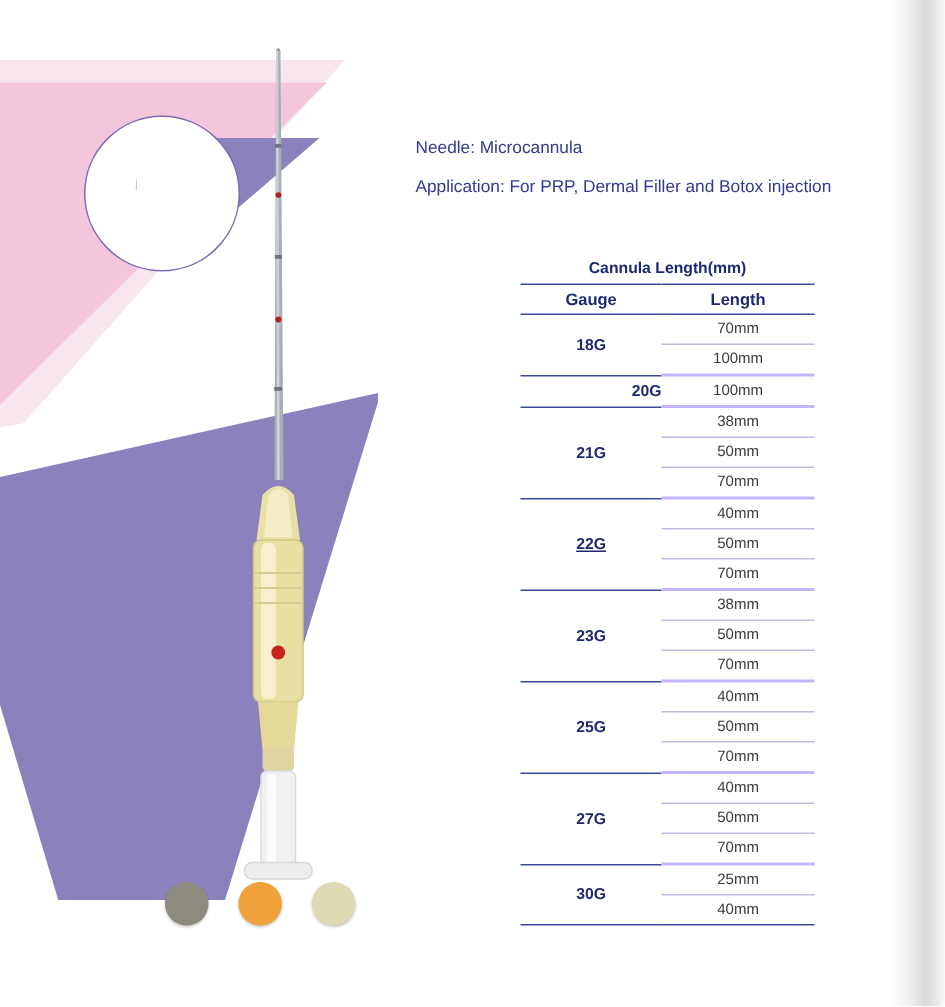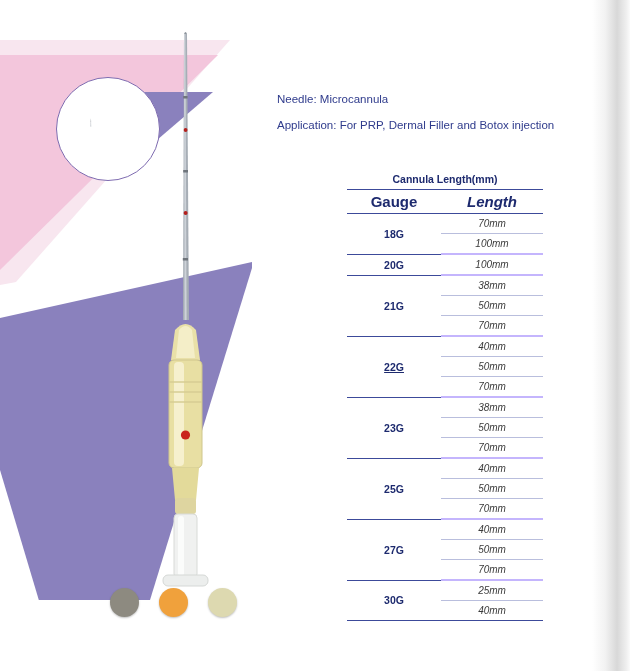--- a/index.html
+++ b/index.html
@@ -119,35 +119,34 @@
   }
   table.spec tr.head-row td {
     font-weight: bold;
     font-size: 10.5px;
     color: #1d2a6e;
     border-bottom: 1px solid #3c4a9a;
     padding: 4px 0;
   }
   table.spec tr.sub-head td {
     font-weight: bold;
-    font-size: 15px;
+    font-size: 11px;
     color: #1d2a6e;
     border-bottom: 1px solid #3c4a9a;
     padding: 3px 0;
   }
   table.spec td.gauge {
     font-weight: bold;
     font-size: 10.5px;
     color: #1d2a6e;
     width: 48%;
     border-right: none;
   }
   table.spec td.len {
     width: 52%;
-    font-style: italic;
   }
   table.spec tr.group-end td {
     border-bottom: 2px solid #c4b5fd;
   }
   table.spec tr:last-child td {
     border-bottom: 1px solid #3c4a9a;
   }
 </style>
 </head>
 <body>
@@ -239,21 +238,21 @@
           <td class="len">Length</td>
         </tr>
       <tr>
             <td class="gauge" rowspan="2" style="border-bottom: 1px solid rgb(60, 74, 154);">18G</td>
             <td class="len">70mm</td>
           </tr>
           <tr class="group-end">
             <td class="len">100mm</td>
           </tr>
           <tr class="group-end">
-            <td class="gauge" rowspan="1" style="border-bottom: 1px solid rgb(60, 74, 154);">20G</td>
+            <td class="gauge" rowspan="1" style="border-bottom: 1px solid rgb(60, 74, 154); text-align: right;">20G</td>
             <td class="len">100mm</td>
           </tr>
           <tr>
             <td class="gauge" rowspan="3" style="border-bottom: 1px solid rgb(60, 74, 154);">21G</td>
             <td class="len">38mm</td>
           </tr>
           <tr>
             <td class="len">50mm</td>
           </tr>
           <tr class="group-end">

